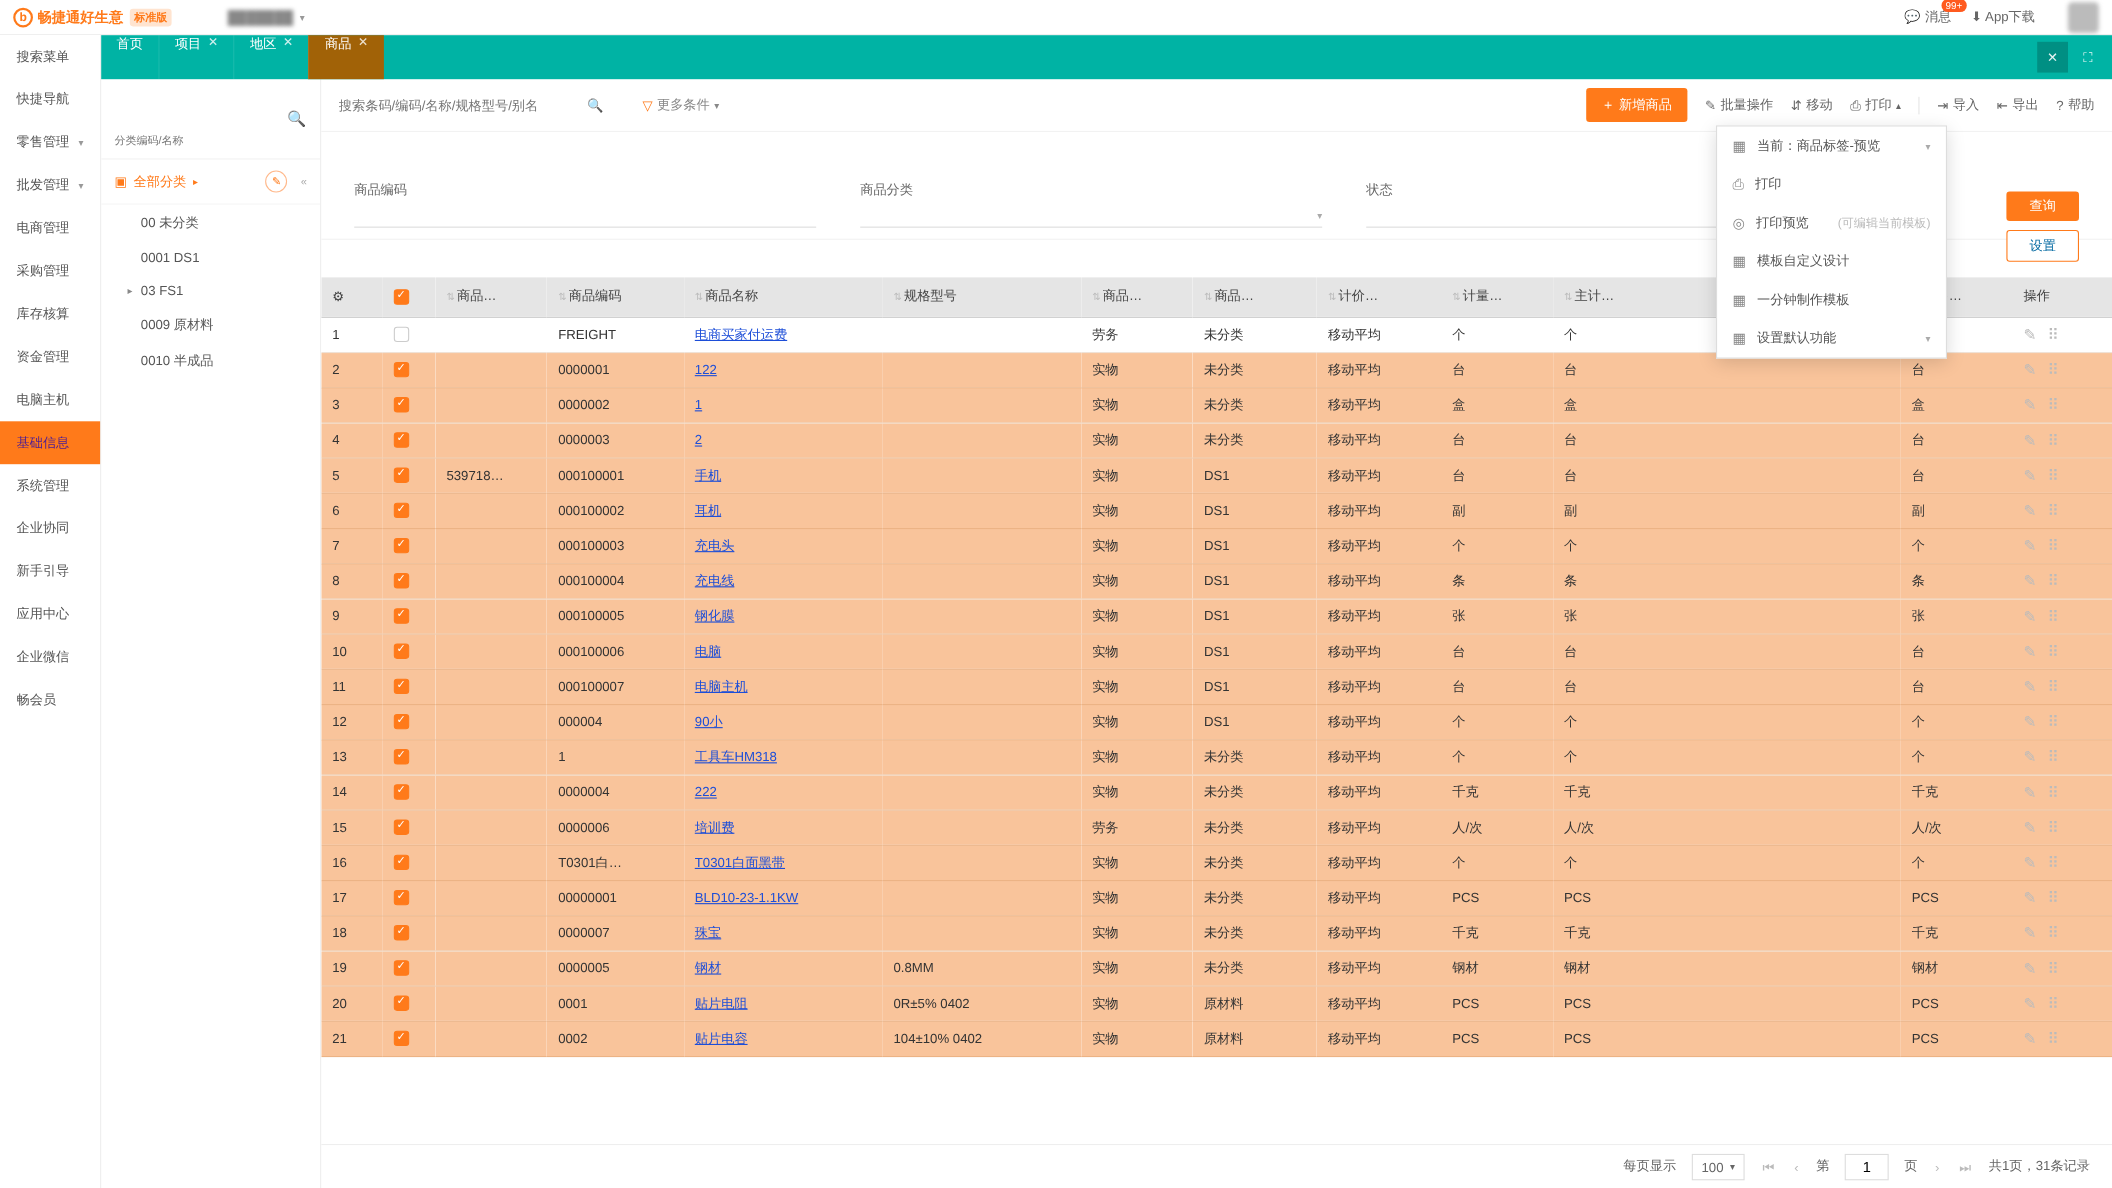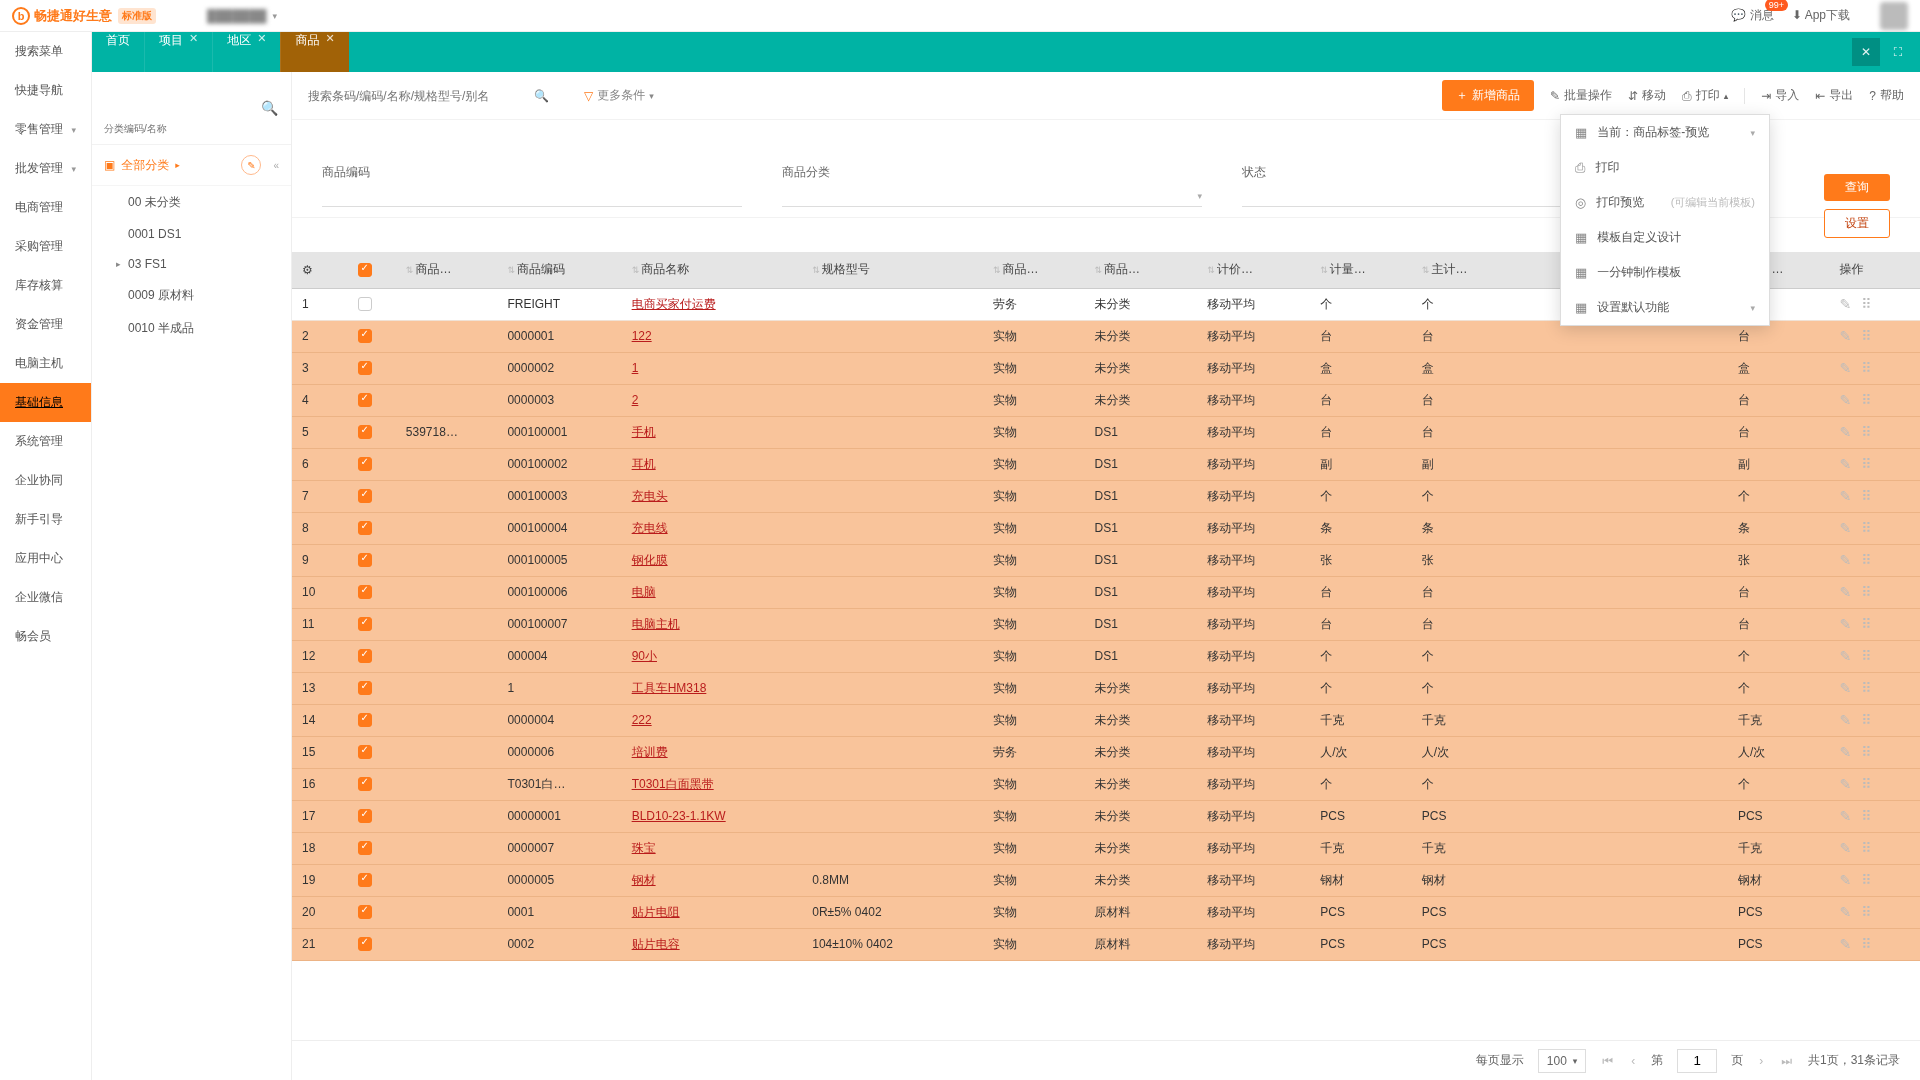--- a/index.html
+++ b/index.html
@@ -15,21 +15,21 @@
     .badge-99 { position:relative; }
     .badge-99::after { content:"99+"; position:absolute; top:-8px; right:-14px; background:#ff5a1f; color:#fff; font-size:9px; padding:1px 4px; border-radius:8px; }
     .avatar { width:28px; height:28px; background:#bbb; border-radius:4px; margin-left:12px; }
     .top-dropdown { margin-left:40px; color:#999; padding:4px 10px; border:1px solid transparent; display:flex; align-items:center; gap:6px; }
     .top-dropdown .chev { font-size:9px; }
 
     
     .layout { display:flex; height:calc(100% - 32px); }
     .sidebar { width:92px; background:#fff; border-right:1px solid #eee; display:flex; flex-direction:column; }
     .sidebar .nav-item { padding:11px 15px; color:#555; cursor:pointer; display:flex; align-items:center; justify-content:space-between; }
-    .sidebar .nav-item.active { background:#ff7a1a; color:#000000;text-decoration:underline; }
+    .sidebar .nav-item.active { background:#ff7a1a; color:#4c1d95; }
     .sidebar .nav-item .caret { font-size:9px; color:#999; }
 
     
     .main { flex:1; display:flex; flex-direction:column; }
 
     
     .tabs { height:40px; background:#00b3a4; display:flex; align-items:center; color:#fff; position:relative; }
     .tab { padding:0 14px; height:40px; display:flex; gap:6px; cursor:pointer; border-left:1px solid rgba(255,255,255,.1); }
     .tab:first-child { border-left:none; }
     .tab.active { background:#a16207; }
@@ -68,35 +68,35 @@
 
     
     .filter-row { display:flex; align-items:center; padding:10px 30px; gap:40px; border-bottom:1px solid #f2f2f2; position:relative;}
     .fgroup { display:flex; flex-direction:column; gap:4px; flex:0 0 420px; }
     .fgroup label { color:#666; }
     .fgroup .finput { border-bottom:1px solid #ddd; height:22px; display:flex; align-items:center; justify-content:space-between; color:#999; }
     .fgroup .finput .dd{font-size:9px;color:#aaa;}
     .filter-btns { position:absolute; right:30px; top:20px; display:flex; flex-direction:column; gap:8px; }
     .btn-sm { padding:5px 20px; border-radius:3px; font-size:12px; text-align:center; cursor:pointer; }
     .btn-sm.primary { background:#ff7a1a; color:#fff; }
-    .btn-sm.outline { border:1px solid #ff7a1a; color:#c2410c; background:#fff; }
+    .btn-sm.outline { border:1px solid #ff7a1a; color:#0369a1; background:#fff; }
 
     
     .table-wrap { flex:1; overflow:auto; }
     table { border-collapse:collapse; width:100%; table-layout:fixed; }
     th,td { text-align:left; padding:0 10px; height:32px; border-bottom:1px solid #f0e2d6; white-space:nowrap; overflow:hidden; text-overflow:ellipsis;}
     thead th { background:#e5e5e5; color:#444; position:sticky; top:0; height:36px; font-weight:normal; border-bottom:1px solid #ccc;}
     thead th .sort { color:#bbb; font-size:9px; margin-right:2px;}
     tbody tr.sel { background:#f9c49b; }
     tbody tr.sel td { border-bottom-color:#ecb385; }
     tbody tr:first-child td{background:#fff;}
     .cb { width:14px;height:14px;border-radius:3px;border:1px solid #ccc;display:inline-block;vertical-align:middle;}
     .cb.on { background:#ff7a1a;border-color:#ff7a1a;position:relative;}
     .cb.on::after{content:"✓";color:#fff;font-size:10px;position:absolute;top:-2px;left:1px;}
-    .lnk { color:#b91c1c; text-decoration:underline; }
+    .lnk { color:#1d4ed8; text-decoration:underline; }
     .op-icons { color:#bbb; display:flex; gap:10px; font-size:14px;}
     .op-icons span{cursor:pointer;}
 
     
     col.c-idx{width:50px;} col.c-cb{width:42px;} col.c-img{width:90px;}
     col.c-code{width:110px;} col.c-name{width:160px;} col.c-spec{width:160px;}
     col.c-type{width:90px;} col.c-cat{width:100px;} col.c-price{width:100px;}
     col.c-unit{width:90px;} col.c-main{width:280px;} col.c-sale{width:90px;} col.c-op{width:80px;}
 
     

